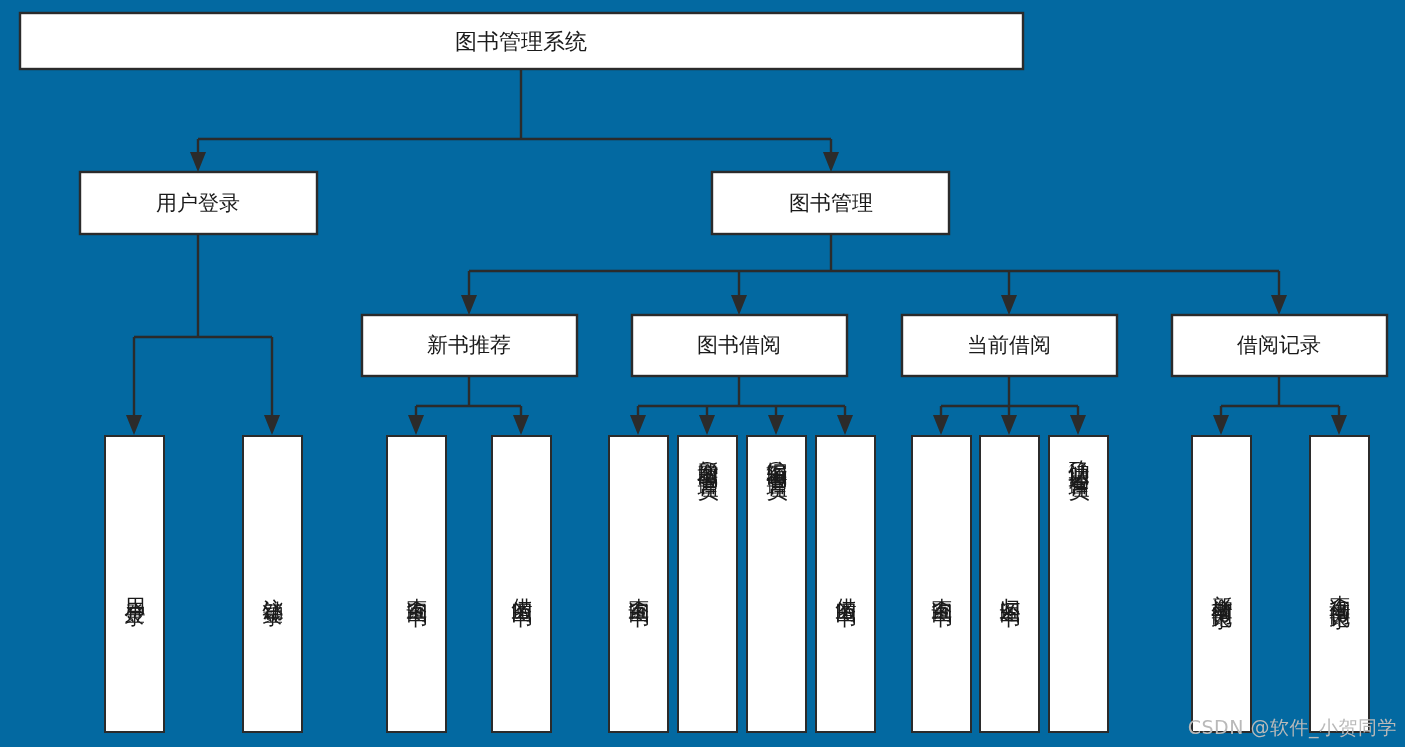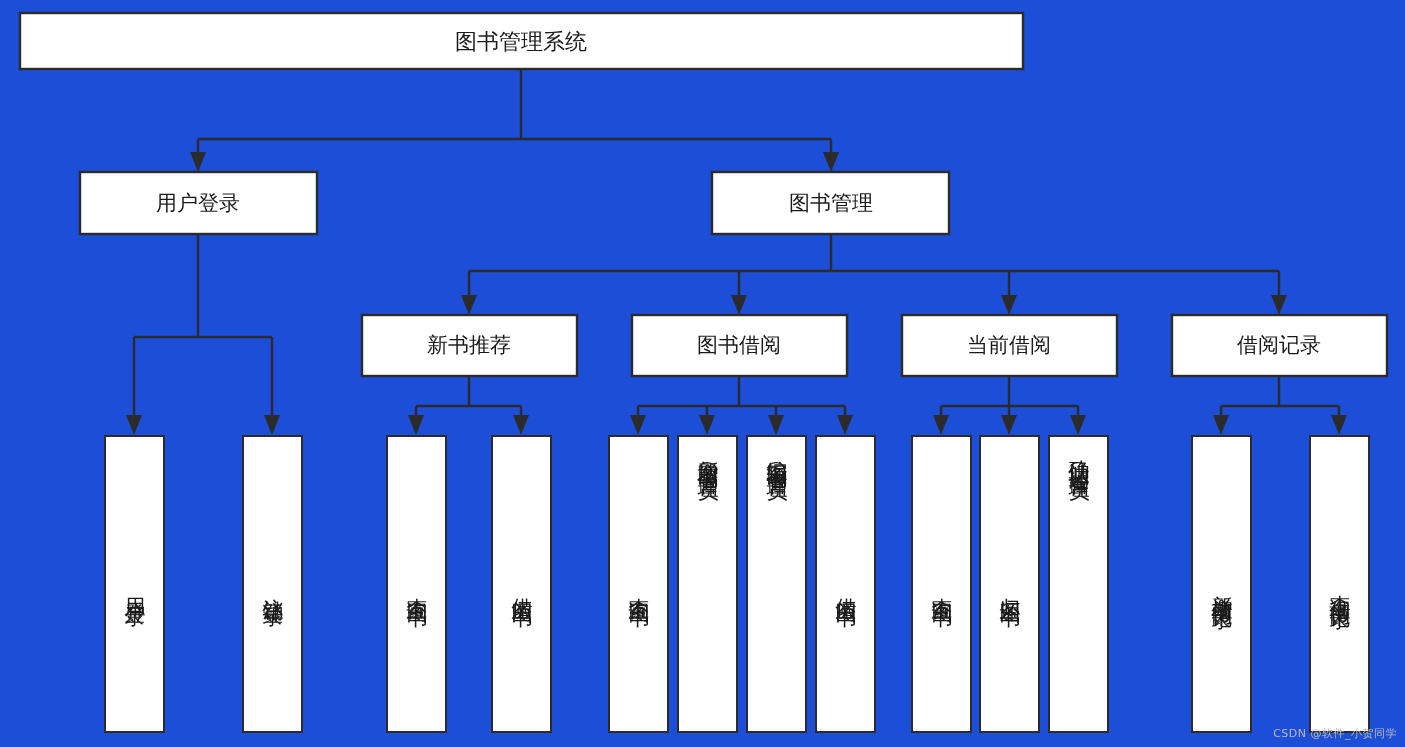--- a/index.html
+++ b/index.html
@@ -10,21 +10,21 @@
   body {
     width: 1405px;
     height: 747px;
     font-family: "DejaVu Sans", "Liberation Sans", sans-serif;
     overflow: hidden;
   }
   #diagram-root {
     position: relative;
     width: 1405px;
     height: 747px;
-    background: #1d4ed8;
+    background: #0369a1;
   }
   svg.flow {
     position: absolute;
     top: 0;
     left: 0;
     width: 1405px;
     height: 747px;
   }
   .nodebox {
     fill: #ffffff;
@@ -74,21 +74,21 @@
     padding-top: 6px;
   }
   .vleaf.center-text {
     align-items: center;
   }
   .watermark {
     position: absolute;
     right: 8px;
     bottom: 6px;
     font-family: "DejaVu Sans", "Liberation Sans", sans-serif;
-    font-size: 11px;
+    font-size: 19px;
     color: #b9b9b9;
     white-space: nowrap;
     letter-spacing: 0.5px;
   }
 </style>
 </head>
 <body>
 
 <div id="diagram-root">
 

